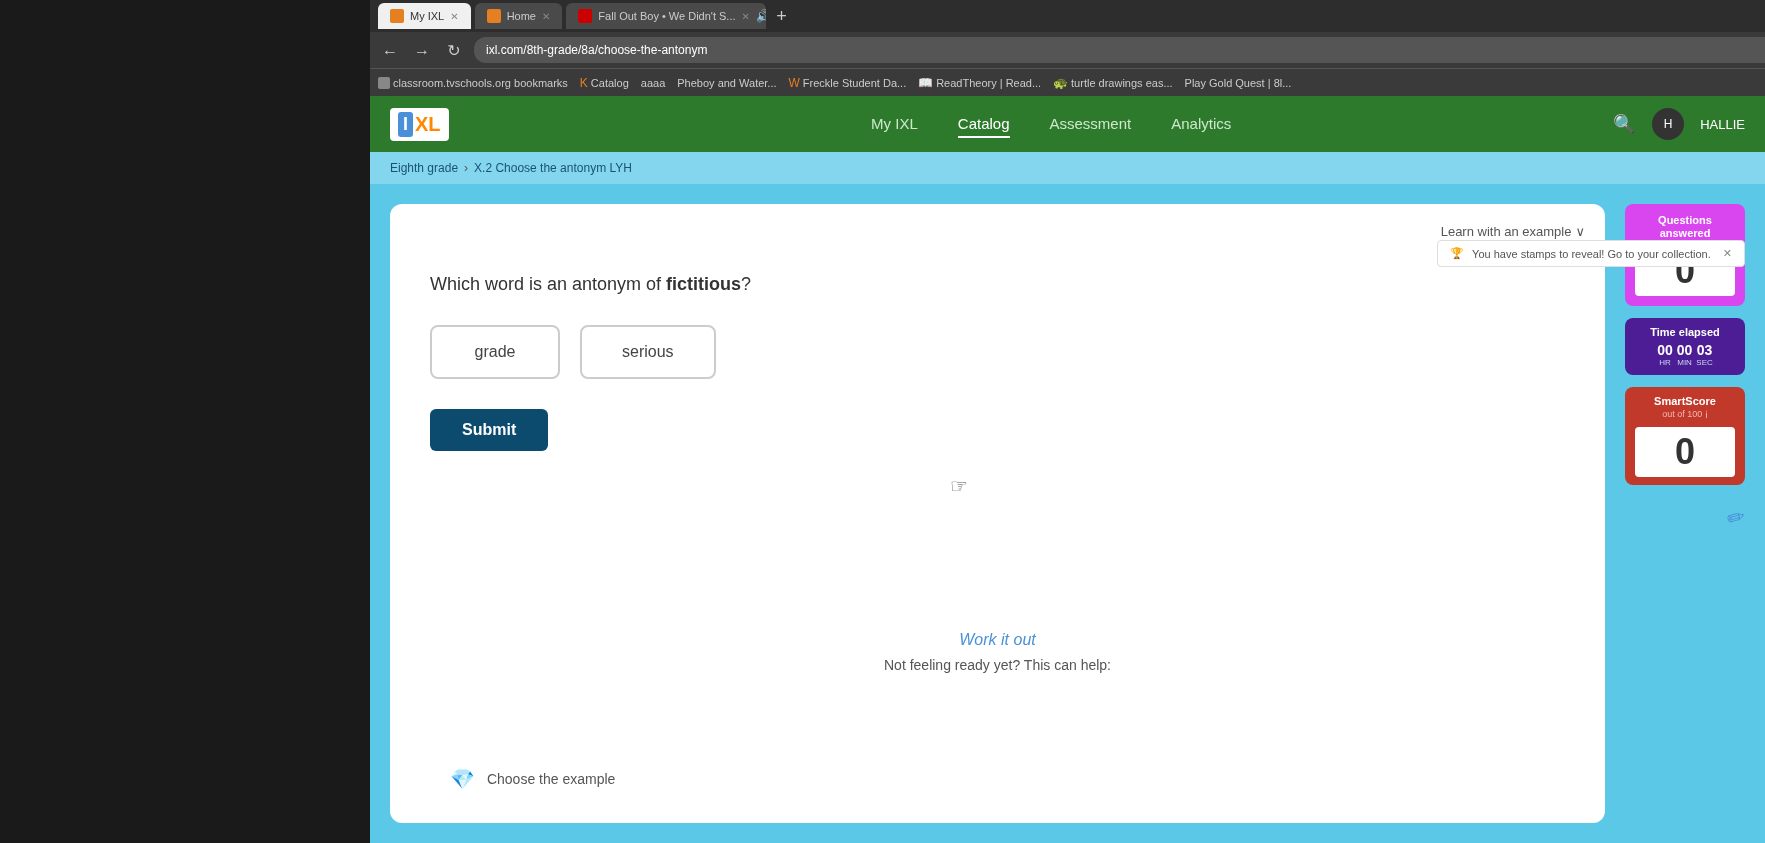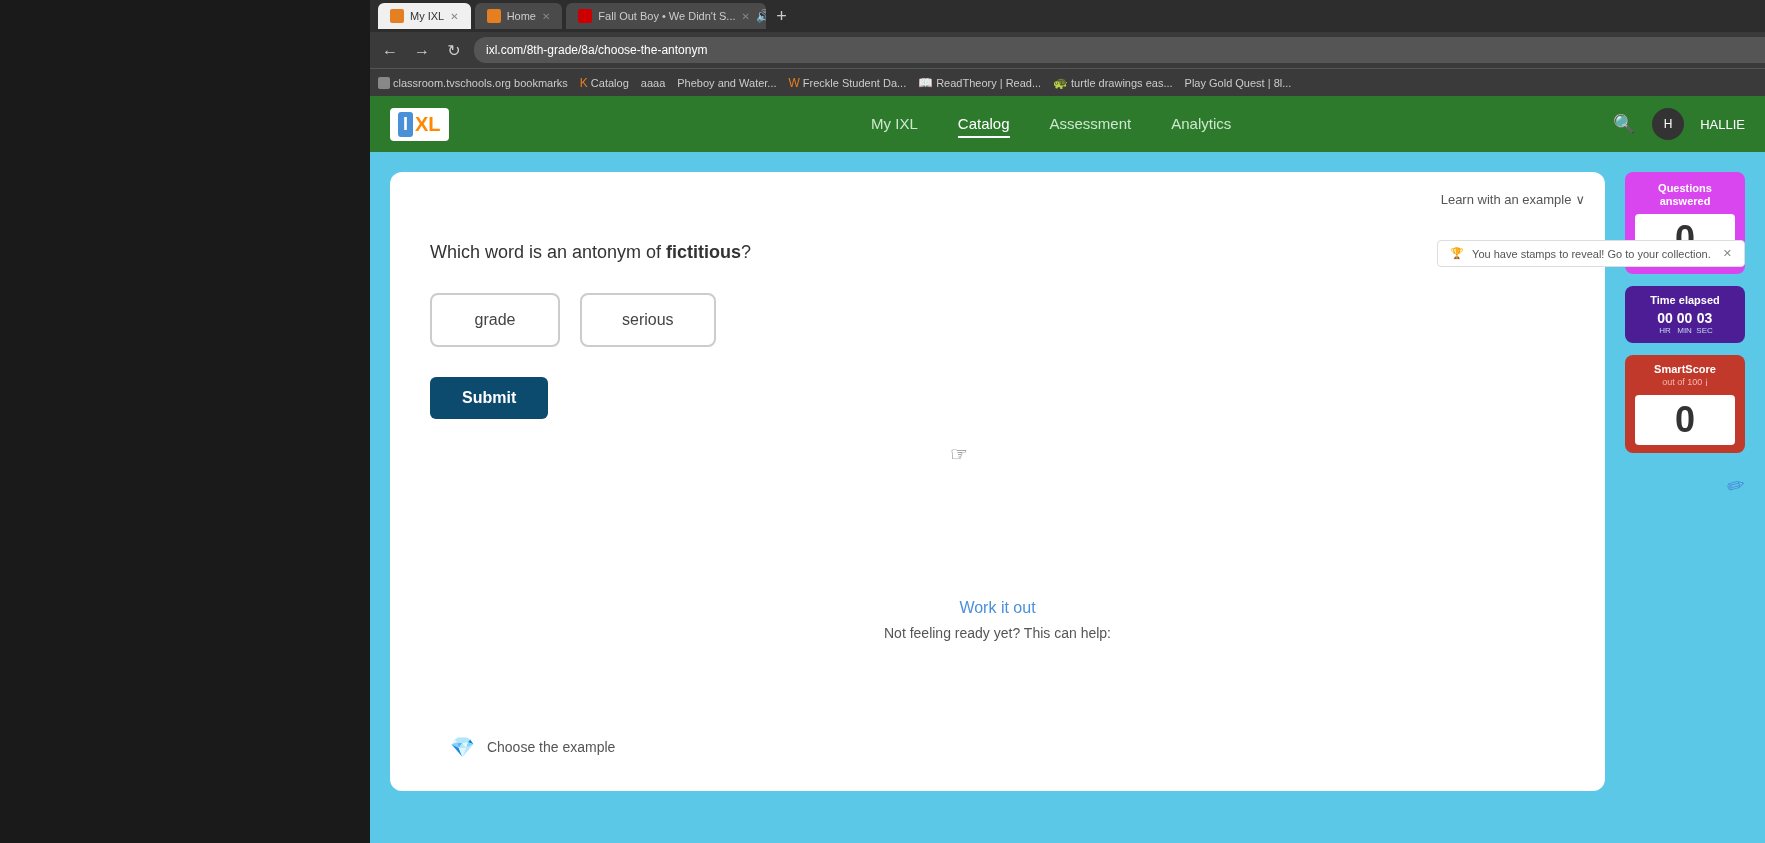--- a/index.html
+++ b/index.html
@@ -338,20 +338,21 @@
     
     .work-it-out {
       margin-top: 180px;
       text-align: center;
     }
 
     .work-it-out-title {
       color: #4a90d9;
       font-size: 16px;
       margin-bottom: 8px;
+      font-style: italic;
     }
 
     .work-it-out-text {
       color: #555;
       font-size: 14px;
     }
 
     
     .bottom-card {
       background: white;
@@ -589,20 +590,25 @@
       </nav>
       <div class="ixl-header-right">
         <button class="search-icon-btn">🔍</button>
         <div class="user-avatar">H</div>
         <span class="user-name">HALLIE</span>
       </div>
     </div>
 
     <div class="ixl-page">
 
+      <div class="breadcrumb-bar" style="background: rgba(255,255,255,0.25);">
+        <a class="breadcrumb-link">Eighth grade</a>
+        <span class="breadcrumb-sep"> › </span>
+        <span class="breadcrumb-current">X.2 Choose the antonym  LYH</span>
+      </div>
 
       <div class="stamp-notification">
         <span>🏆</span>
         <span>You have stamps to reveal! Go to your collection.</span>
         <span class="stamp-close">✕</span>
       </div>
 
       <div class="main-content">
 
         <div class="question-card">

